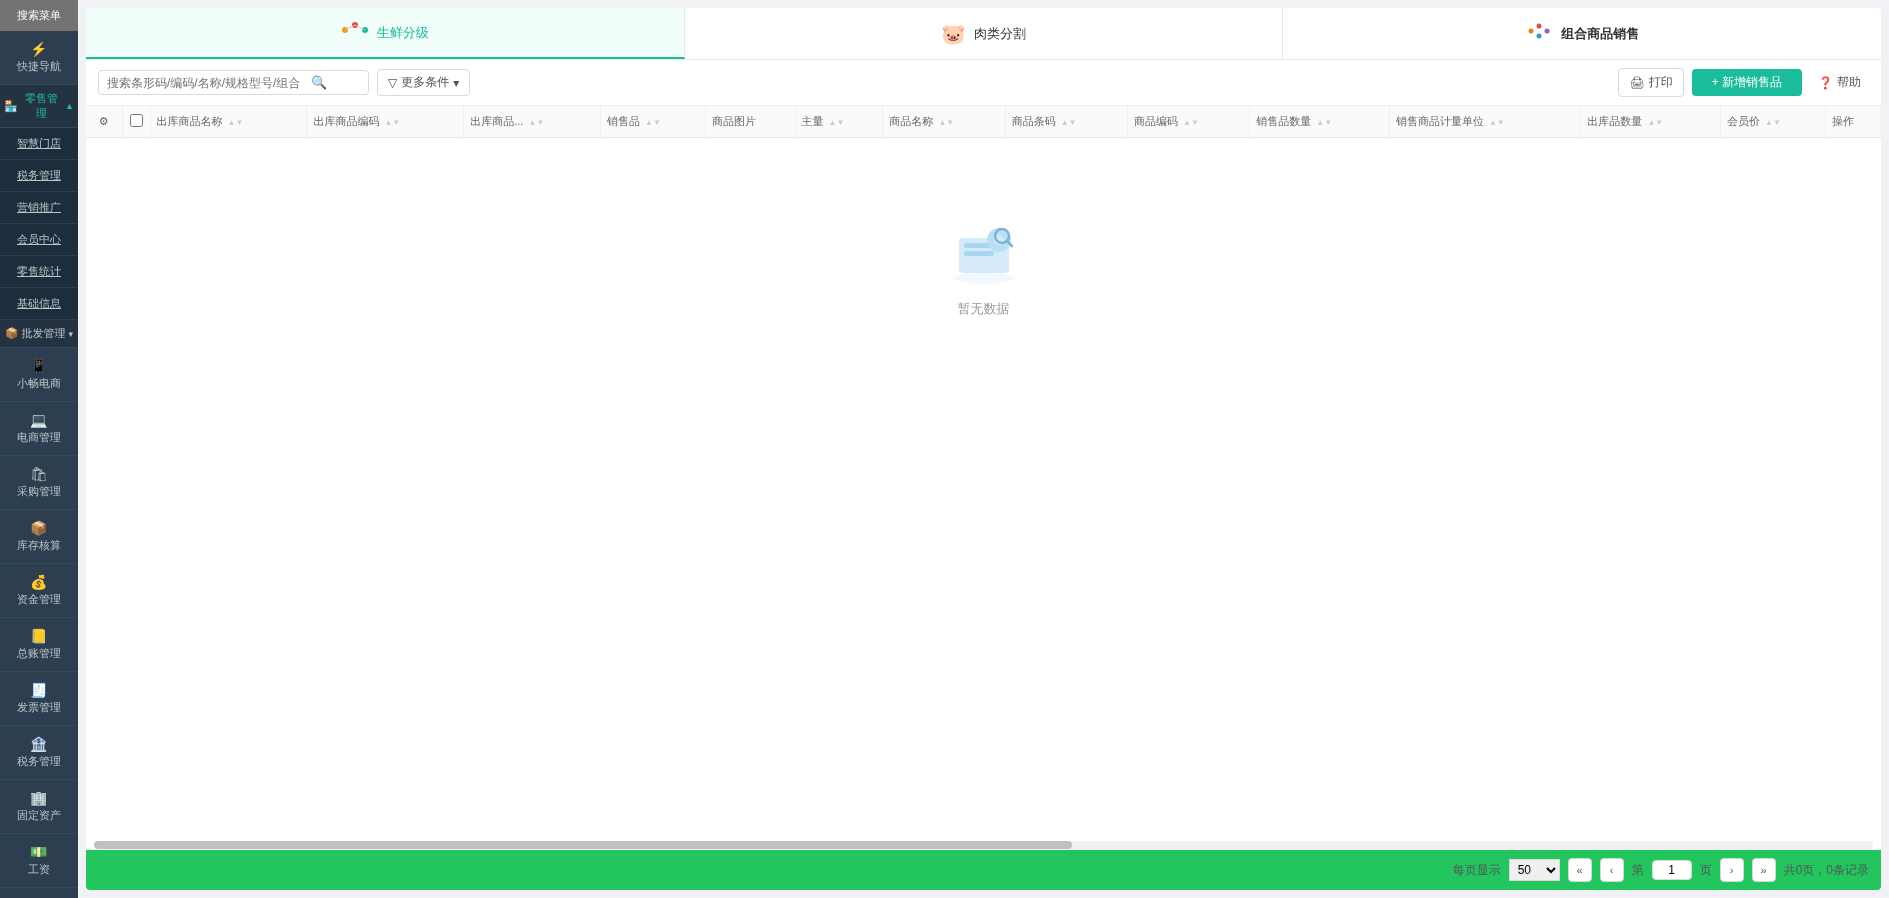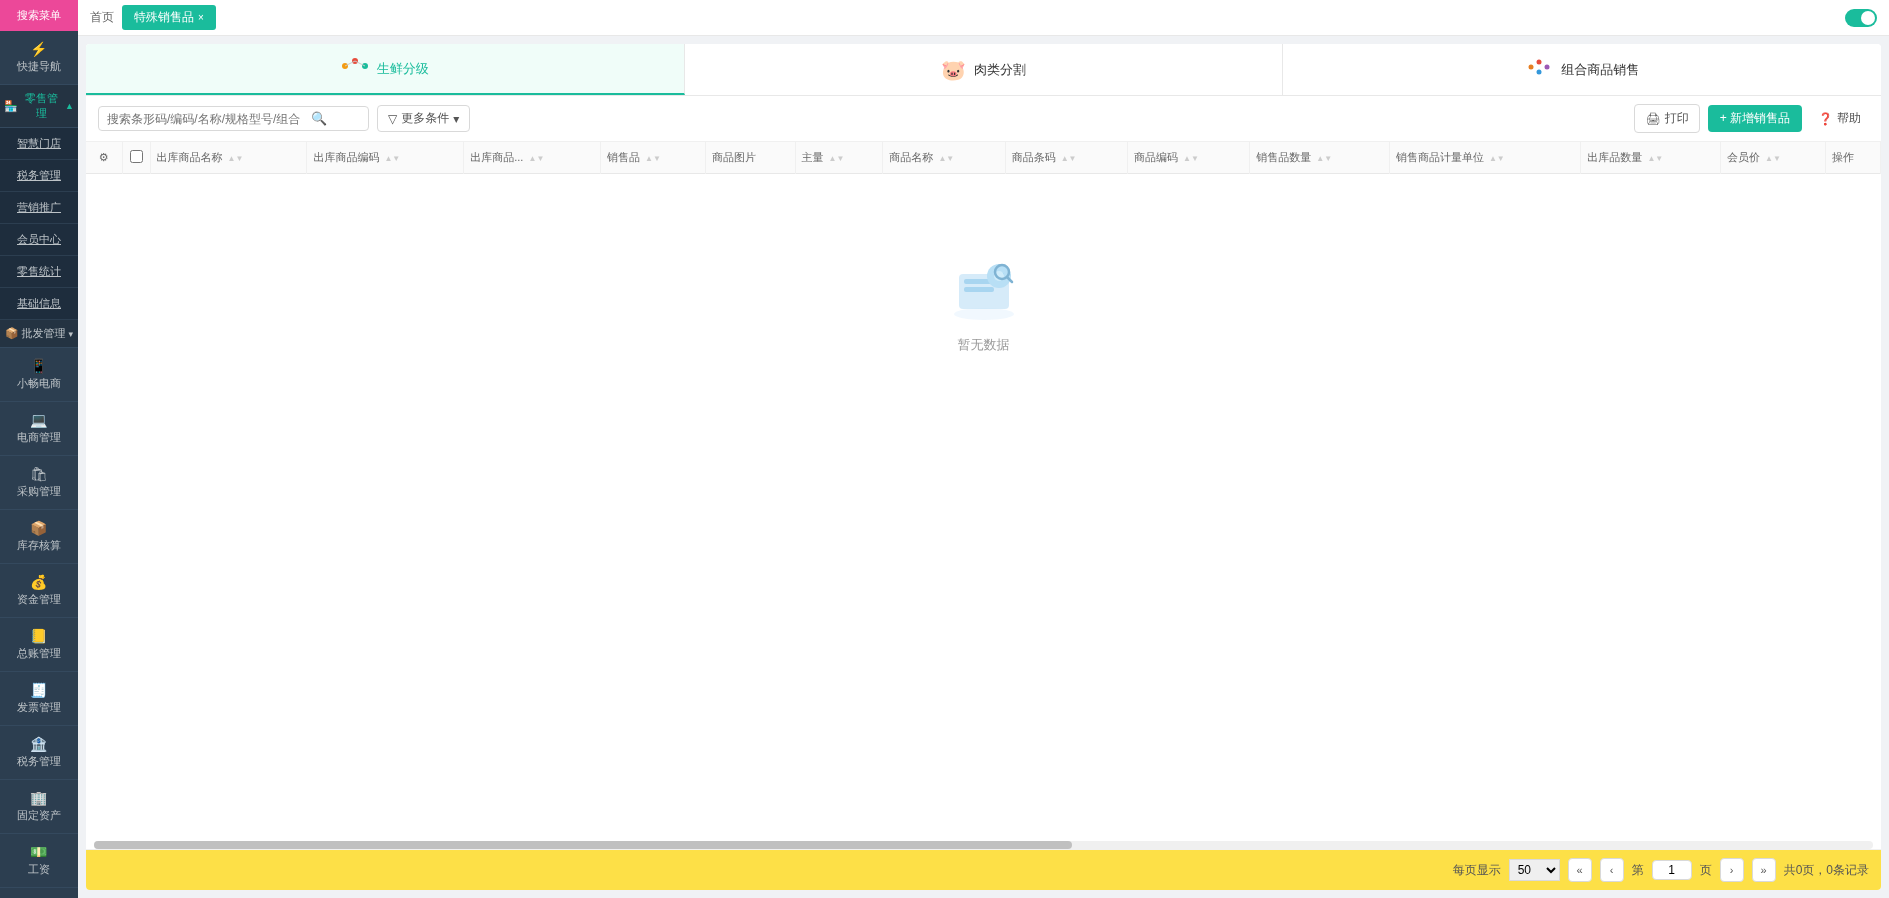--- a/index.html
+++ b/index.html
@@ -10,21 +10,21 @@
       width: 78px;
       background: #2c3e50;
       color: #bdc3c7;
       display: flex;
       flex-direction: column;
       flex-shrink: 0;
       height: 100%;
       overflow-y: auto;
     }
     .sidebar-logo {
-      background: #ec4899;
+      background: #737373;
       padding: 8px 4px;
       text-align: center;
       color: #fff;
       font-size: 11px;
       height: 36px;
       display: flex;
       align-items: center;
       justify-content: center;
     }
     .sidebar-item {
@@ -126,21 +126,21 @@
       display: flex;
       align-items: center;
       justify-content: center;
       gap: 8px;
       cursor: pointer;
       border-right: 1px solid #e8e8e8;
       font-size: 13px;
       color: #333;
       position: relative;
     }
-    .cat-tab:last-child { border-right: none; }
+    .cat-tab:last-child { border-right: none; font-weight: bold; }
     .cat-tab.active {
       border-bottom: 2px solid #1abc9c;
       color: #1abc9c;
       background: #f0fdf9;
     }
     .cat-tab .tab-icon { font-size: 20px; }
 
     
     .toolbar {
       display: flex;
@@ -193,21 +193,21 @@
       border-radius: 4px;
       cursor: pointer;
       font-size: 12px;
       color: #555;
       background: #fff;
     }
     .add-btn {
       display: flex;
       align-items: center;
       gap: 4px;
-      padding: 5px 12px;
+      padding: 5px 20px;
       background: #1abc9c;
       color: #fff;
       border-radius: 4px;
       cursor: pointer;
       font-size: 12px;
       border: none;
     }
     .help-btn {
       display: flex;
       align-items: center;
@@ -273,21 +273,21 @@
     .pagination {
       display: flex;
       align-items: center;
       justify-content: flex-end;
       padding: 8px 12px;
       border-top: 1px solid #f0f0f0;
       gap: 8px;
       font-size: 12px;
       color: #555;
       flex-shrink: 0;
-      background: #fde047;
+      background: #22c55e;
     }
     .pagination select {
       border: 1px solid #d9d9d9;
       border-radius: 0;
       padding: 2px 4px;
       font-size: 12px;
     }
     .page-btn {
       border: 1px solid #d9d9d9;
       background: #fff;
@@ -414,32 +414,20 @@
   </div>
   <div class="sidebar-item">
     
     
   </div>
 
 </div>
 
 <div class="main-content">
 
-  <div class="topbar">
-    <span class="topbar-home">首页</span>
-    <div class="topbar-tab">
-      <span>特殊销售品</span>
-      <span class="close">×</span>
-    </div>
-    <div style="margin-left:auto; display:flex; align-items:center; gap:6px;">
-      <div style="width:32px; height:18px; background:#1abc9c; border-radius:9px; position:relative;">
-        <div style="width:14px; height:14px; background:#fff; border-radius:50%; position:absolute; top:2px; right:2px;"></div>
-      </div>
-    </div>
-  </div>
 
   <div class="page-area">
 
     <div class="category-tabs">
       <div class="cat-tab active">
         <span class="tab-icon">
           
           <svg width="28" height="20" viewBox="0 0 28 20">
             <circle cx="4" cy="10" r="3" fill="#f39c12"></circle>
             <circle cx="14" cy="5" r="3" fill="#e74c3c"></circle>

